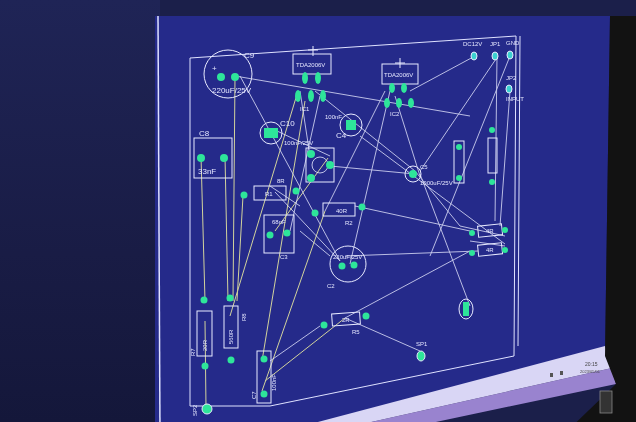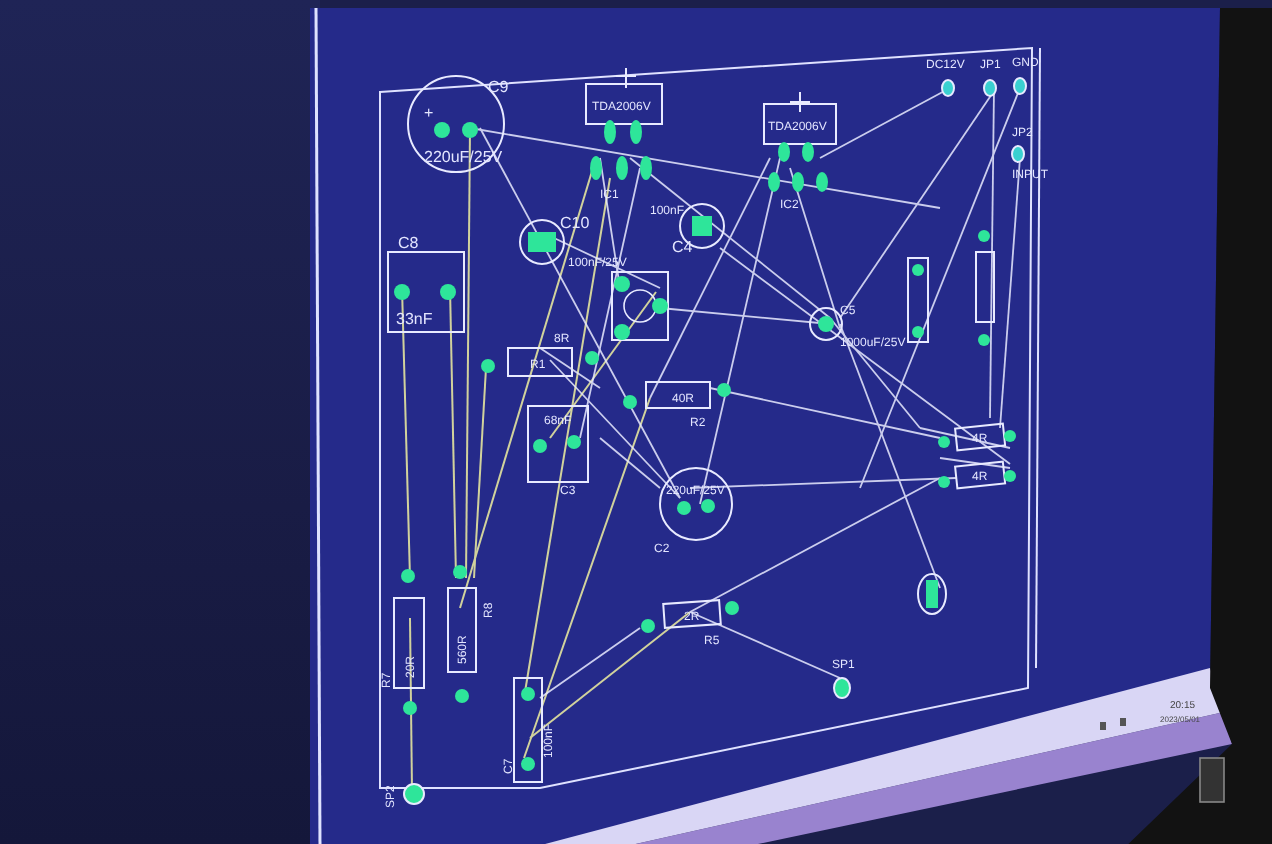--- a/index.html
+++ b/index.html
@@ -1,18 +1,18 @@
 <!DOCTYPE html>
 <html><head>
 <meta charset="utf-8">
 <style>
   html,body{margin:0;padding:0;}
   body{width:636px;height:422px;overflow:hidden;background:#1b1f4a;font-family:"Liberation Sans",sans-serif;position:relative;}
   .bezel-left{position:absolute;left:0;top:0;width:160px;height:422px;background:linear-gradient(180deg,#1f2456 0%,#191c45 60%,#14173a 100%);}
-  .screen{position:absolute;left:155px;top:4px;width:481px;height:300px;}
+  .screen{position:absolute;left:155px;top:16px;width:481px;height:300px;}
   svg{display:block;}
   .lbl{fill:#e4e6ff;font-family:"Liberation Sans",sans-serif;font-size:8px;}
   .sm{font-size:6px;}
 </style>
 </head>
 <body>
 
 <div class="bezel-left"></div>
 
 <div class="screen">

